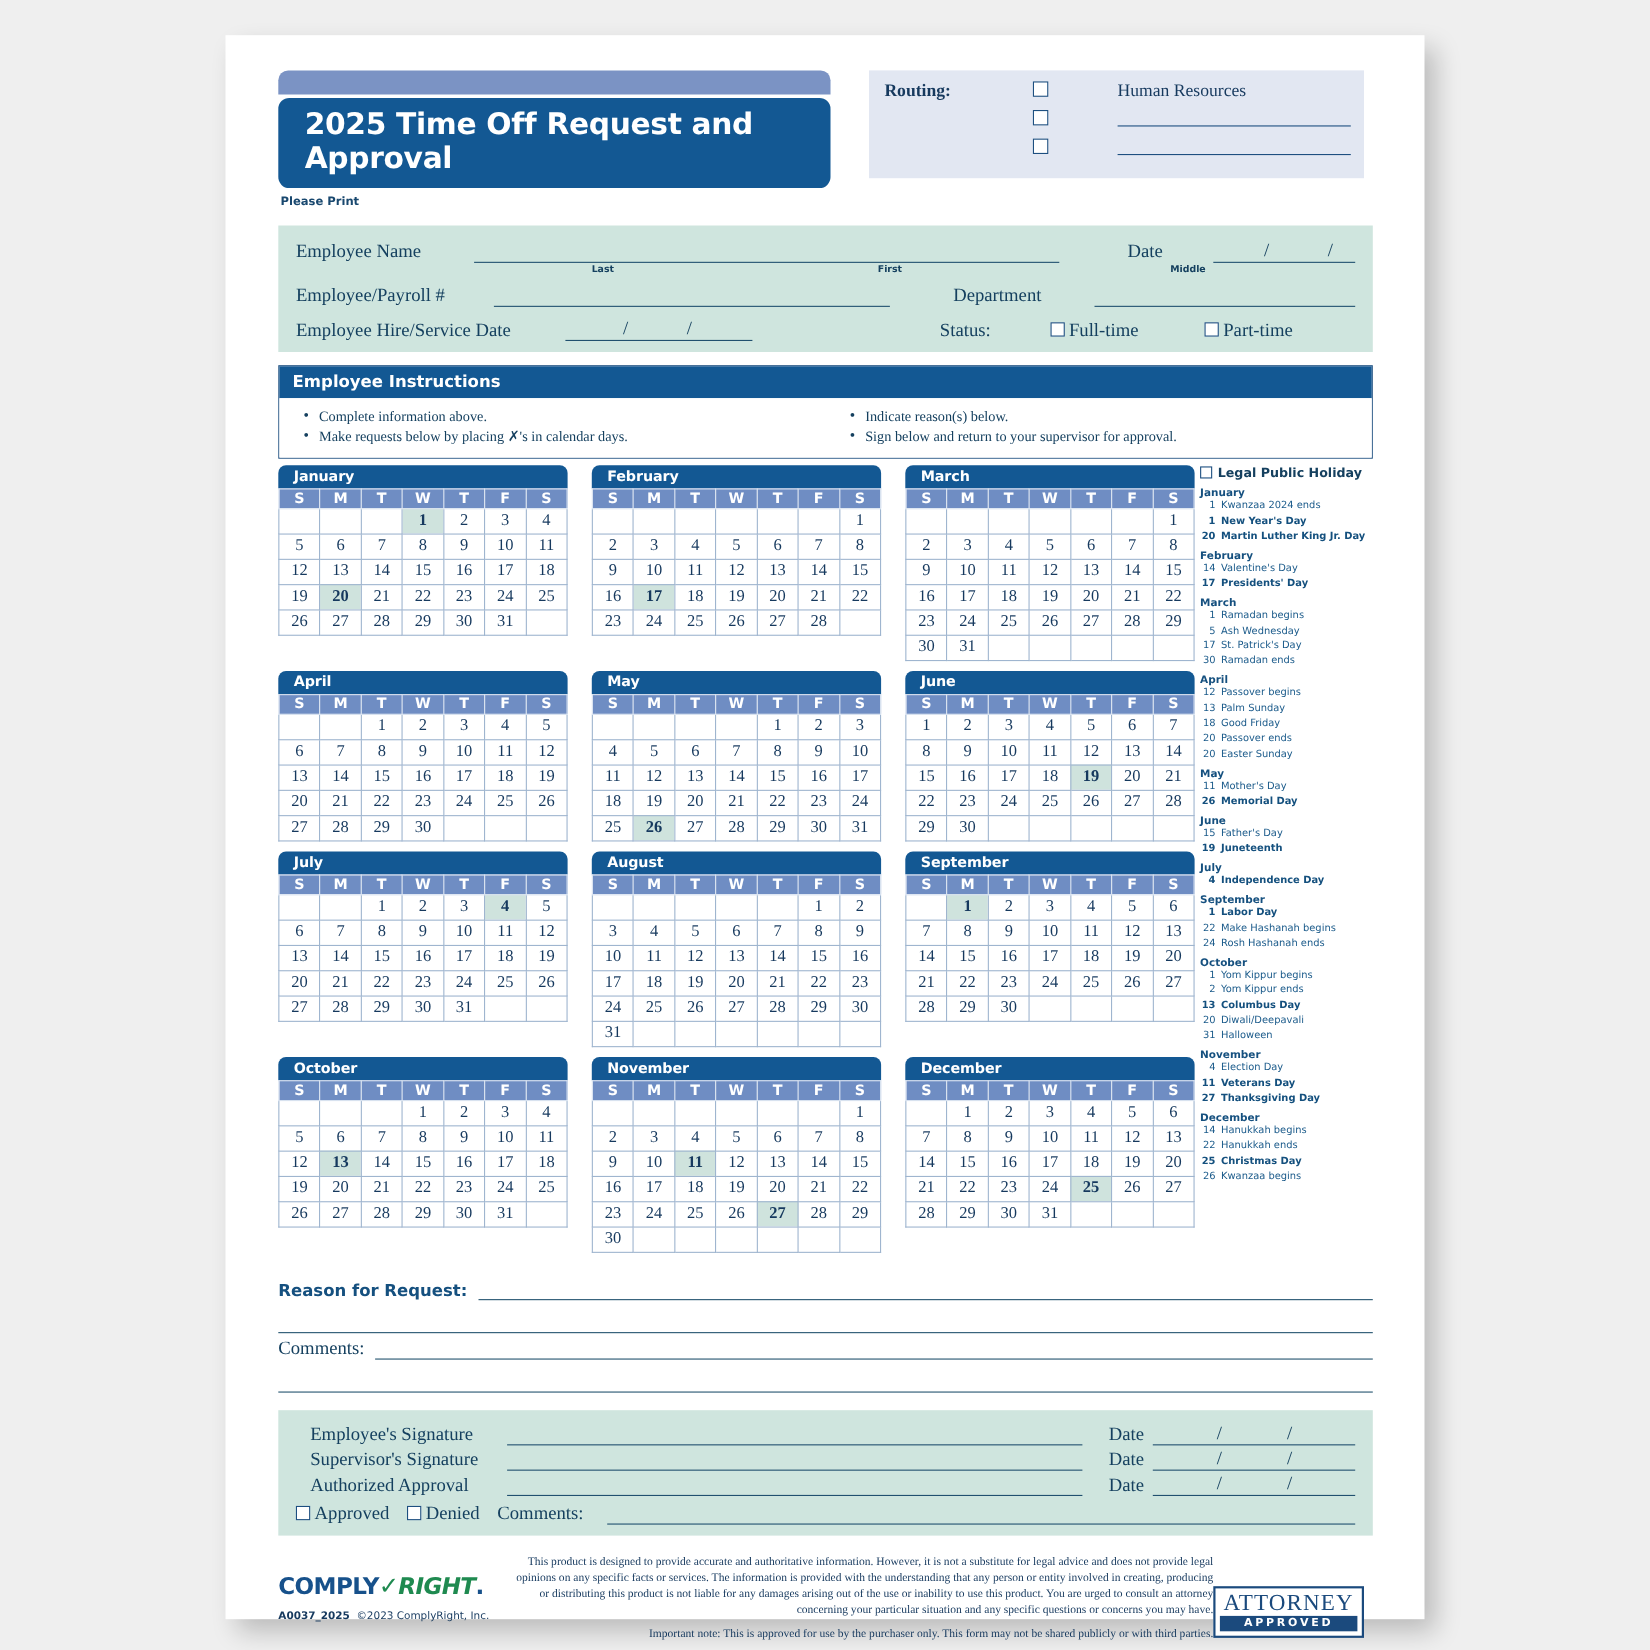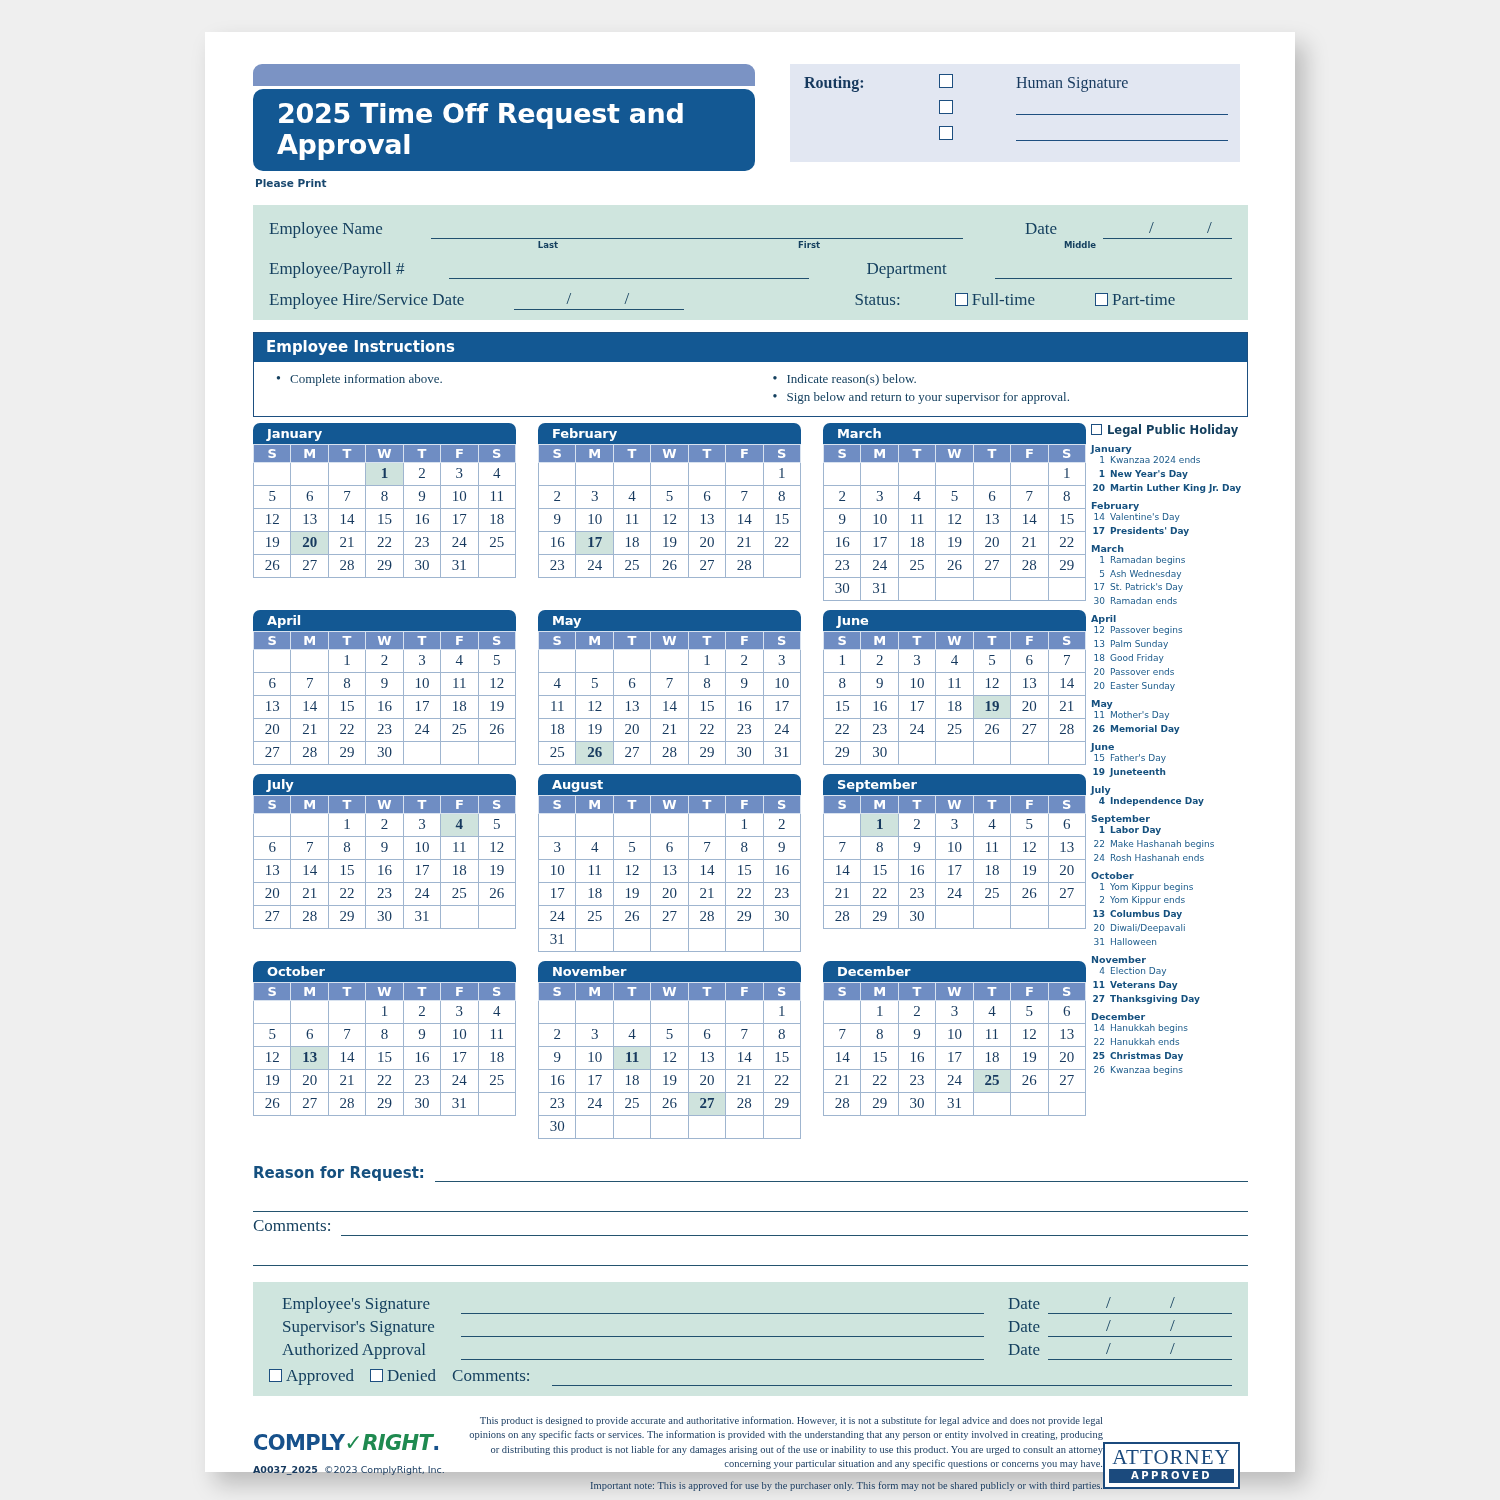--- a/index.html
+++ b/index.html
@@ -217,21 +217,21 @@
     <div class="title-wrap">
       <div class="title-tab"></div>
       <div class="title-bar">2025 Time Off Request and Approval</div>
       <div class="please-print">Please Print</div>
     </div>
 
     <div class="routing-box">
       <div class="routing-line">
         <span class="routing-label">Routing:</span>
         <span class="cbx"></span>
-        <span class="routing-text">Human Signature</span>
+        <span class="routing-text">Human Resources</span>
       </div>
       <div class="routing-line">
         <span class="routing-label"></span>
         <span class="cbx"></span>
         <span class="routing-rule"></span>
       </div>
       <div class="routing-line">
         <span class="routing-label"></span>
         <span class="cbx"></span>
         <span class="routing-rule"></span>
@@ -277,20 +277,21 @@
         <span class="status-cbx"></span><span>Part-time</span>
       </span>
     </div>
   </div>
 
   <div class="instr-wrap">
     <div class="instr-head">Employee Instructions</div>
     <div class="instr-body">
       <div class="instr-col">
         <div class="instr-li">Complete information above.</div>
+        <div class="instr-li">Make requests below by placing ✗'s in calendar days.</div>
       </div>
       <div class="instr-col">
         <div class="instr-li">Indicate reason(s) below.</div>
         <div class="instr-li">Sign below and return to your supervisor for approval.</div>
       </div>
     </div>
   </div>
 
   <div class="cal-area">
     <div class="cal-grid" id="calendar-grid">

